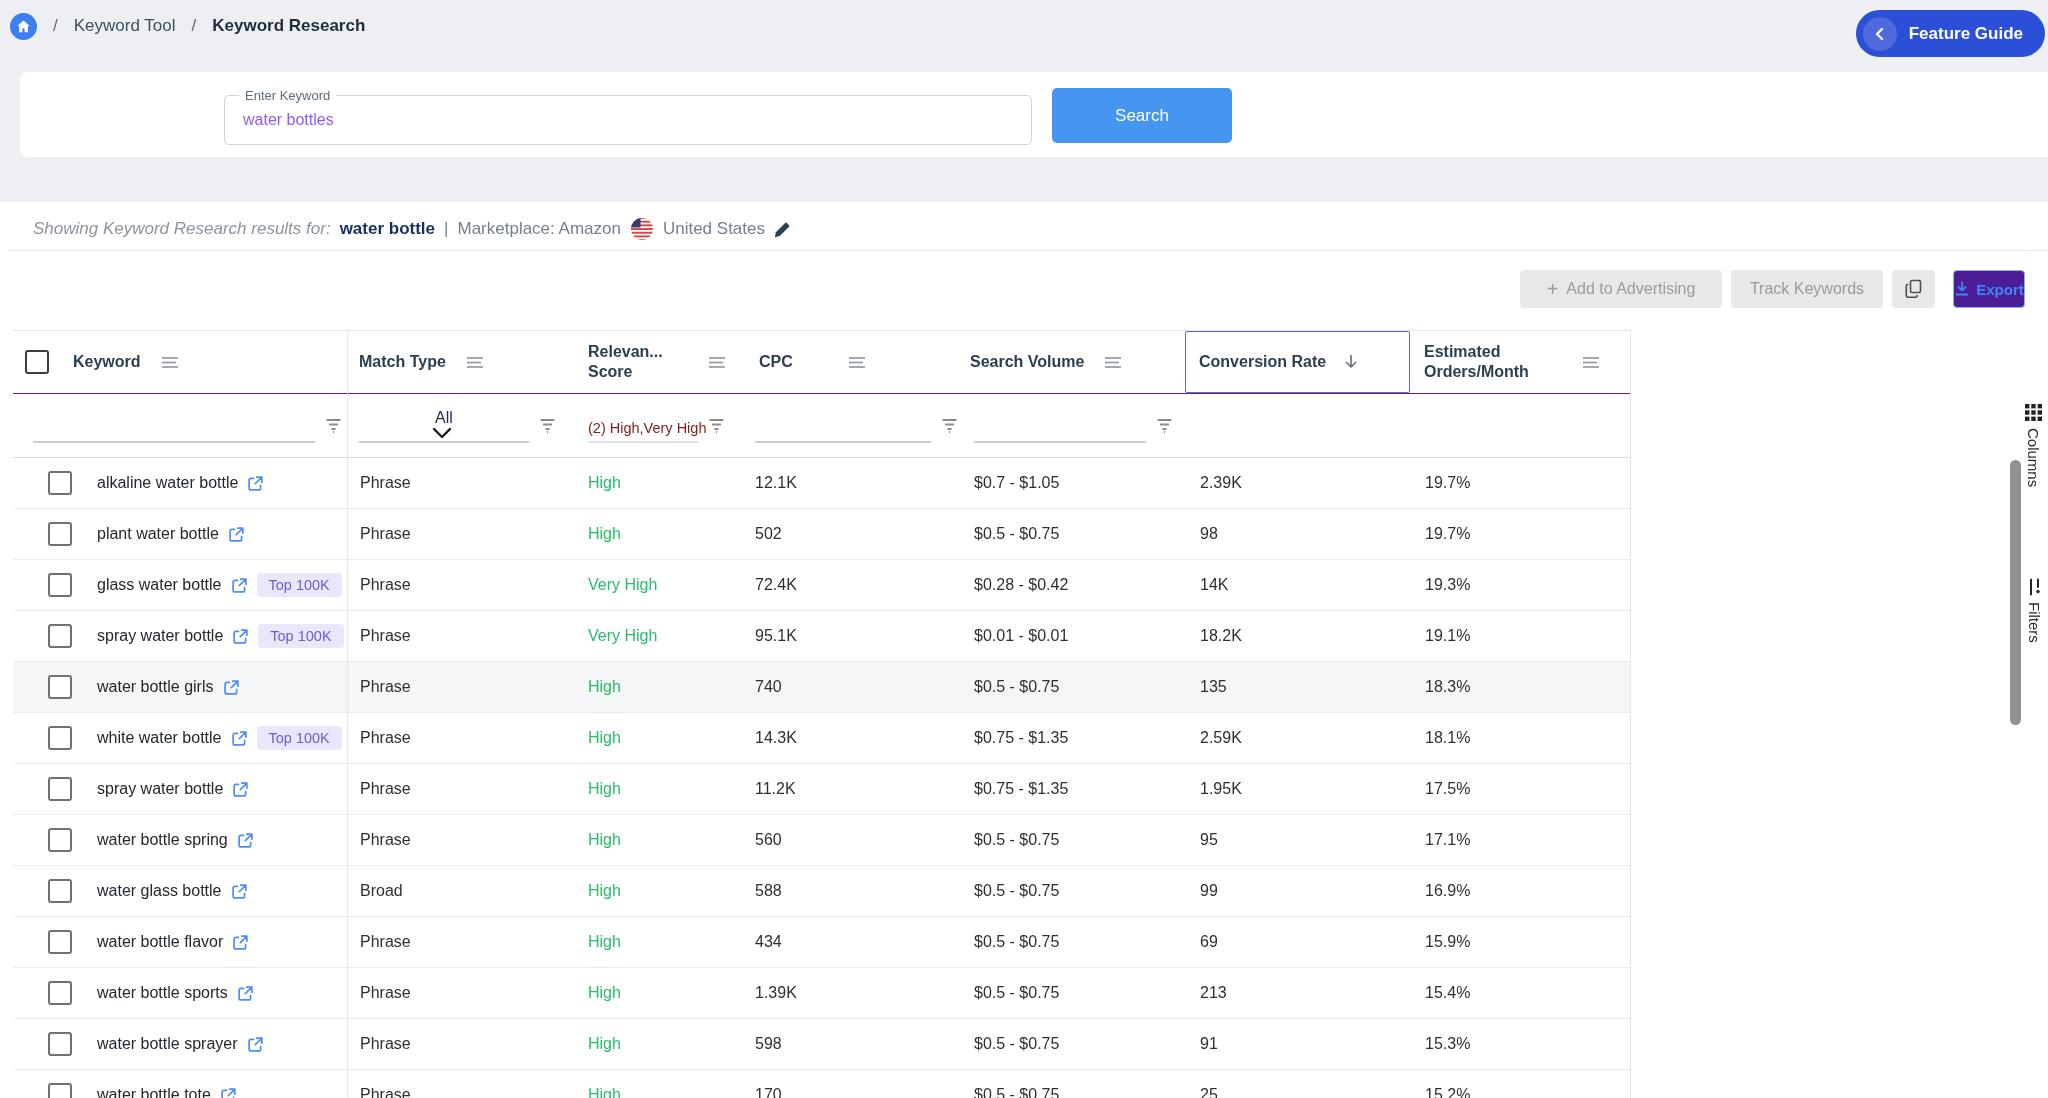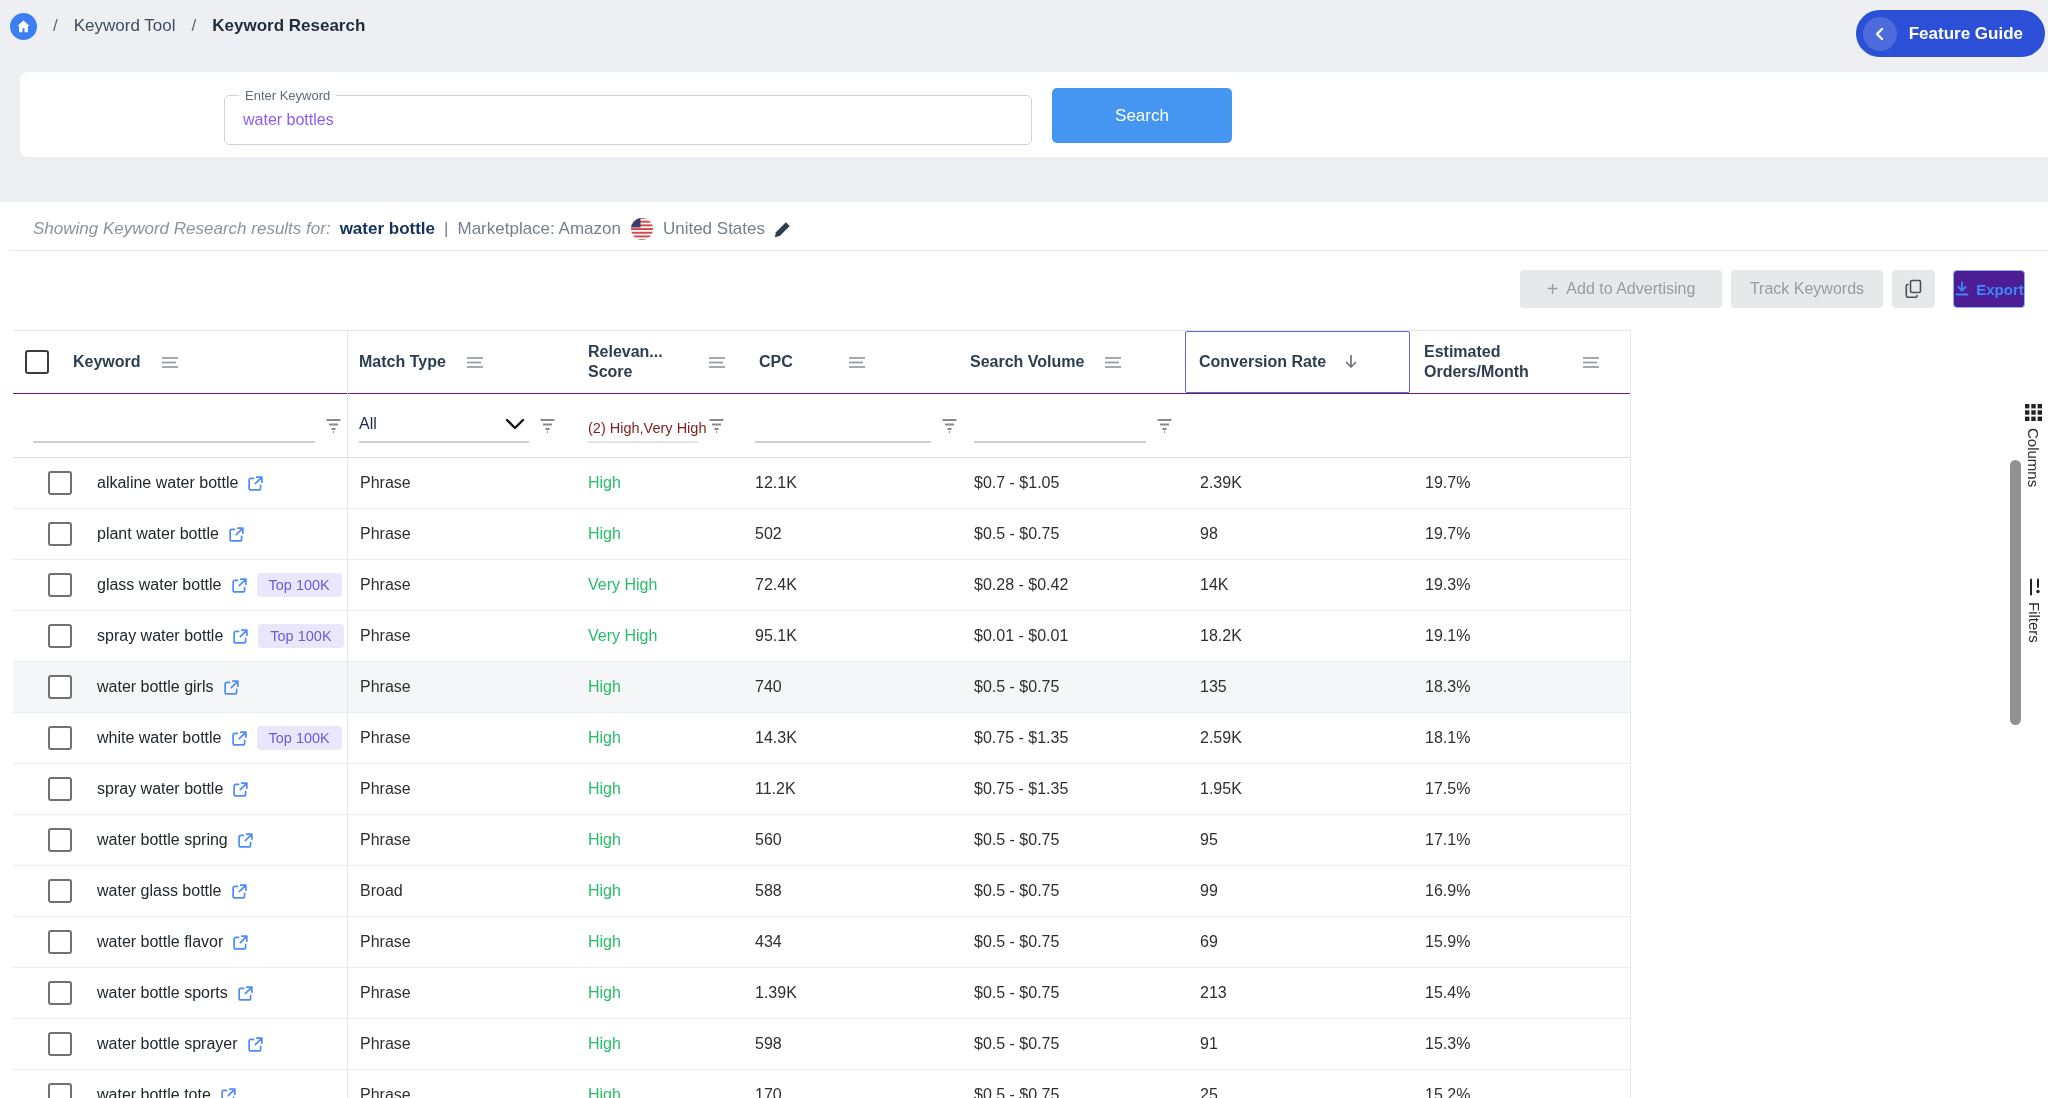--- a/index.html
+++ b/index.html
@@ -61,21 +61,21 @@
   .h-kw{grid-column:1 / span 2;}
   .hmenu{margin-left:20px;cursor:pointer;}
   .two .hlabel{max-width:100px;line-height:1.25;}
   .conv-box{border:1.5px solid #5b6bc8;border-radius:2px;padding-left:13px;box-sizing:border-box;}
 
   .tfilter{height:63px;border-bottom:1px solid #dedede;}
   .fcell{display:flex;align-items:center;position:relative;}
   .f-kw{grid-column:1 / span 2;}
   .uline{border-bottom:2px solid #cfcfcf;height:34px;display:flex;align-items:flex-end;box-sizing:border-box;}
   .f-kw .uline{margin-left:20px;width:282px;}
-  .f-match .uline{margin-left:12px;width:170px;align-items:center;justify-content:space-between;padding-bottom:2px;}
+  .f-match .uline{margin-left:12px;width:170px;align-items:center;justify-content:space-between;padding-bottom:2px;flex-direction:column;}
   .f-match .val{font-size:16px;color:#1b2a4a;}
   .f-rel .uline{margin-left:18px;width:110px;border-bottom-color:#e3e3e3;align-items:center;}
   .f-rel .val{font-size:14.5px;color:#7f1d1d;white-space:nowrap;margin-top:7px;}
   .f-vol .uline{margin-left:10px;width:176px;}
   .f-cpc .uline{margin-left:14px;width:172px;}
   .funnel{margin-left:10px;cursor:pointer;flex:none;}
 
   .trow{height:50px;border-bottom:1px solid #ececec;background:#fff;}
   .trow.hl{background:#f5f6f7;}
   .cell{display:flex;align-items:center;font-size:16px;color:#2f2f2f;padding-left:13px;box-sizing:border-box;}

